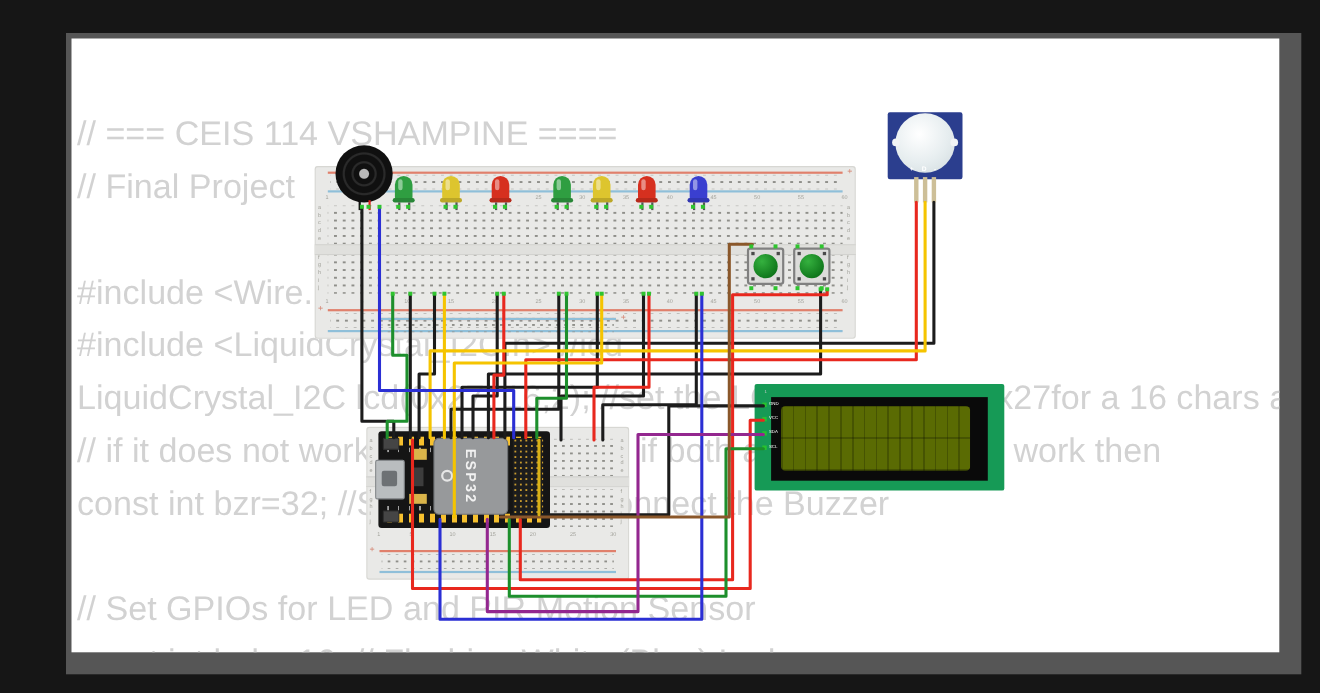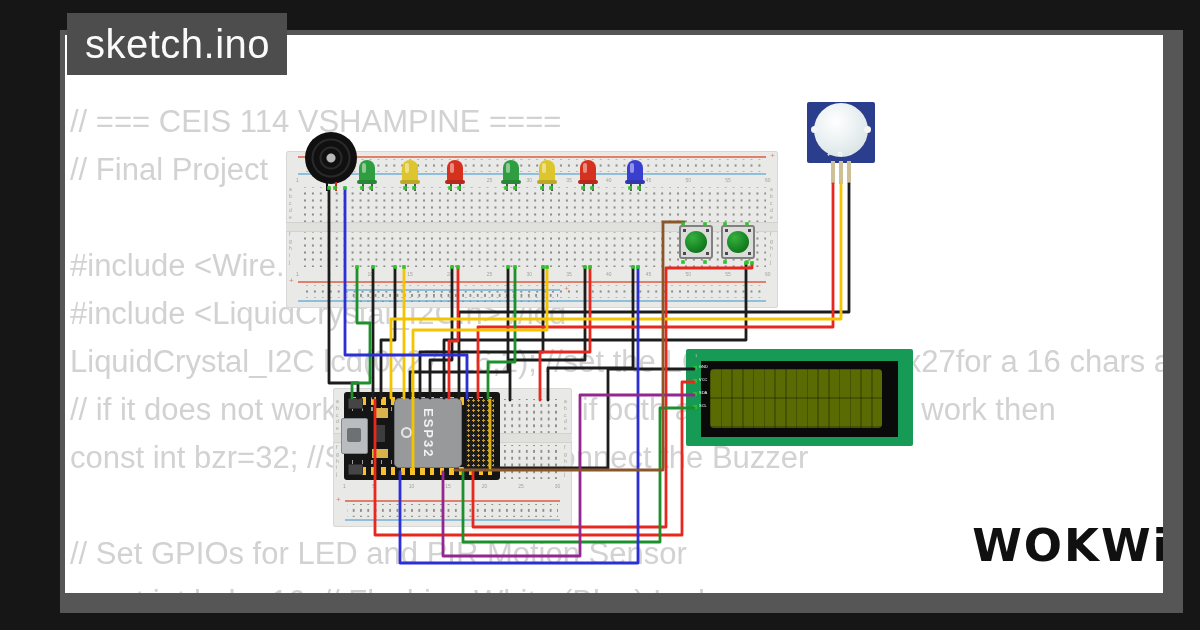--- a/index.html
+++ b/index.html
@@ -372,21 +372,15 @@
           <rect x="703.2" y="222.2" width="3.6" height="3.6" fill="#2fc42f"></rect>
           <rect x="681.2" y="260.2" width="3.6" height="3.6" fill="#2fc42f"></rect>
           <rect x="703.2" y="260.2" width="3.6" height="3.6" fill="#2fc42f"></rect>
           <rect x="723.2" y="222.2" width="3.6" height="3.6" fill="#2fc42f"></rect>
           <rect x="745.2" y="222.2" width="3.6" height="3.6" fill="#2fc42f"></rect>
           <rect x="723.2" y="260.2" width="3.6" height="3.6" fill="#2fc42f"></rect>
           <rect x="745.2" y="260.2" width="3.6" height="3.6" fill="#2fc42f"></rect>
         </svg>
     </div>
 
-    <div class="logo">
-      <span>WOKWi</span>
-    </div>
   </div>
 
-  <div class="tab">
-    <span>sketch.ino</span>
-  </div>
 </div>
 
 </body></html>

